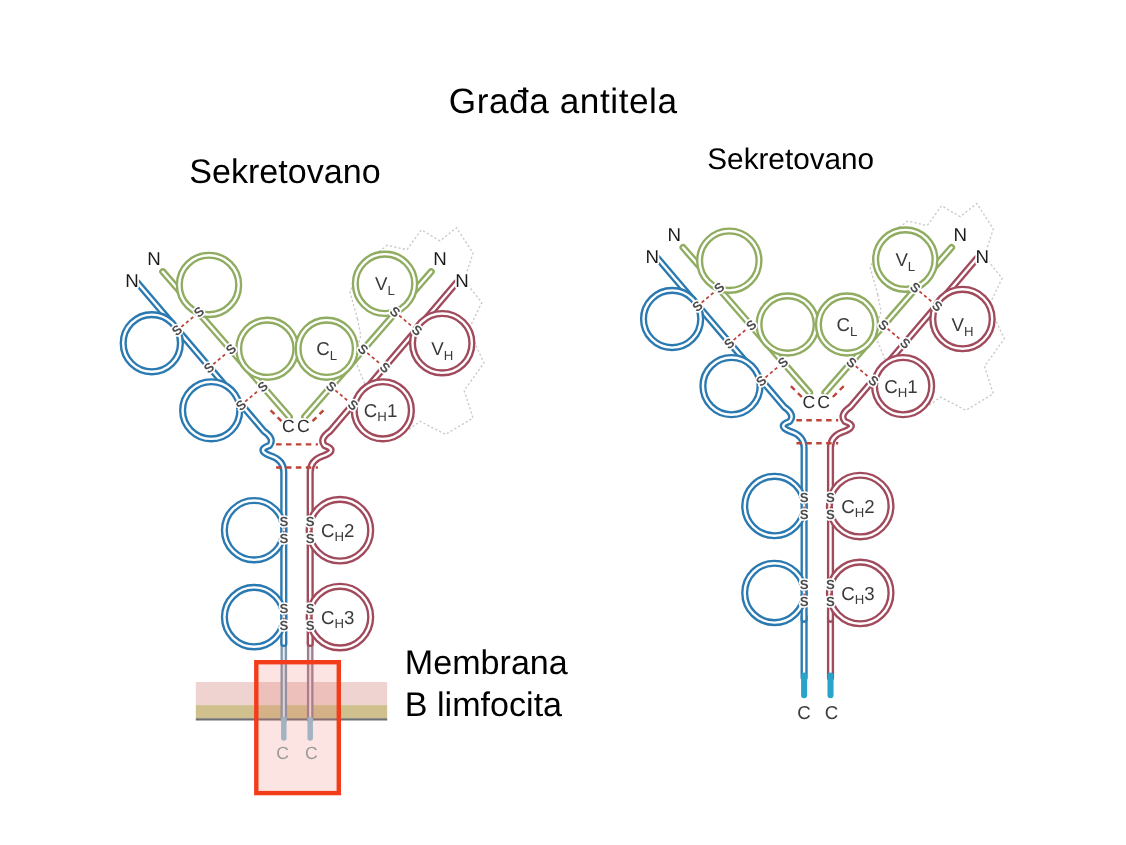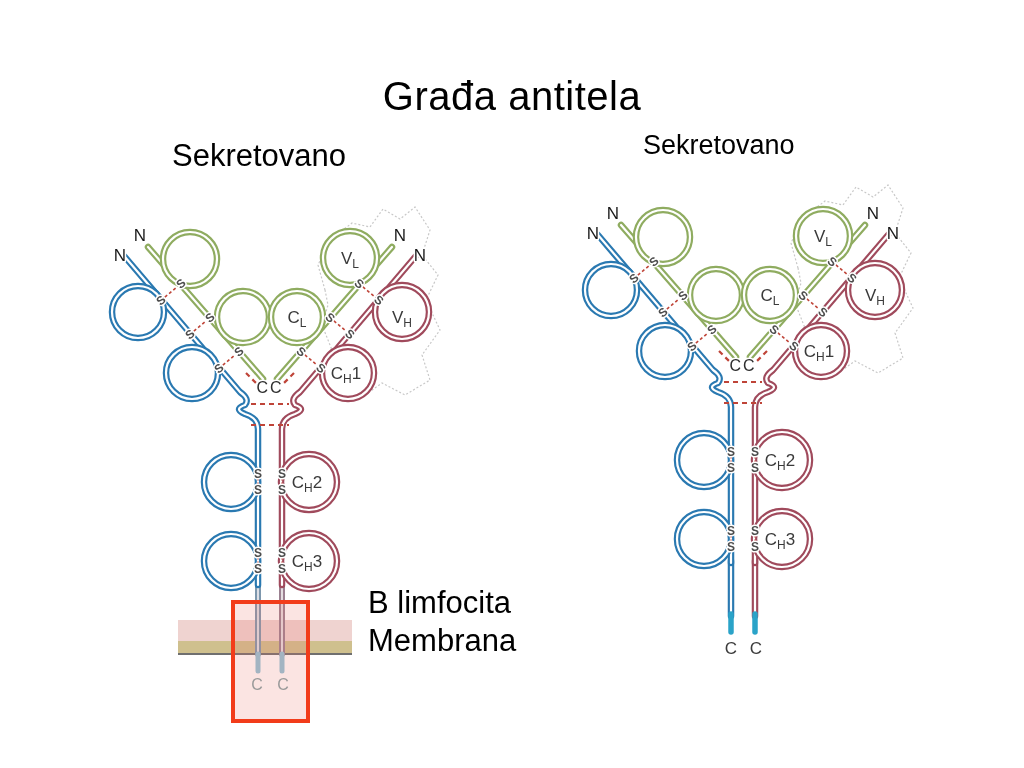--- a/index.html
+++ b/index.html
@@ -5,21 +5,21 @@
   html,body { margin:0; padding:0; }
   body {
     width:1024px; height:768px; position:relative; overflow:hidden;
     background:#ffffff;
     font-family:"Liberation Sans", sans-serif;
     color:#000;
   }
   .abs { position:absolute; }
   #slide-title {
     top:74px; left:0; width:1024px; text-align:center;
-    font-size:40px; letter-spacing:0.5px;
+    font-size:32px; letter-spacing:0.5px;
   }
   #heading-left  { top:138px; left:172px; font-size:31px; }
   #heading-right { top:130px; left:643px; font-size:27px; }
   #membrane-caption { top:584px; left:368px; font-size:31px; line-height:38px; }
 
   svg text { font-family:"Liberation Sans", sans-serif; }
   .lblN   { font-size:17px; fill:#1b1b1b; }
   .lblDom { font-size:17px; fill:#3a3a3a; }
   .subT   { font-size:12px; }
   .lblS   { font-size:12px; font-weight:bold; fill:#4d4d4d; }
@@ -29,22 +29,22 @@
   .halo { paint-order:stroke; stroke:#ffffff; stroke-width:3px; stroke-linejoin:round; }
   .tube { fill:none; stroke-linecap:round; stroke-linejoin:round; }
 </style>
 </head>
 <body>
 
 <div class="abs" id="slide-title">Građa antitela</div>
 <div class="abs" id="heading-left">Sekretovano</div>
 <div class="abs" id="heading-right">Sekretovano</div>
 <div class="abs" id="membrane-caption">
+  <div>Membrana</div>
   <div>B limfocita</div>
-  <div>Membrana</div>
 </div>
 
 <svg class="abs" style="left:0;top:0" width="1024" height="768" viewBox="0 0 1024 768">
 
   <defs>
 
     <g id="gAntibody">
 
       <polygon points="225,95 218,70 230,45 252,28 270,32 283,14 300,24 315,12 330,35 322,60 338,80 326,105 340,135 322,160 330,185 305,200 282,188 268,198 250,178 232,155 222,130 228,110" fill="#ffffff" stroke="#c8c8c8" stroke-width="1.2" stroke-dasharray="2 2"></polygon>
 

